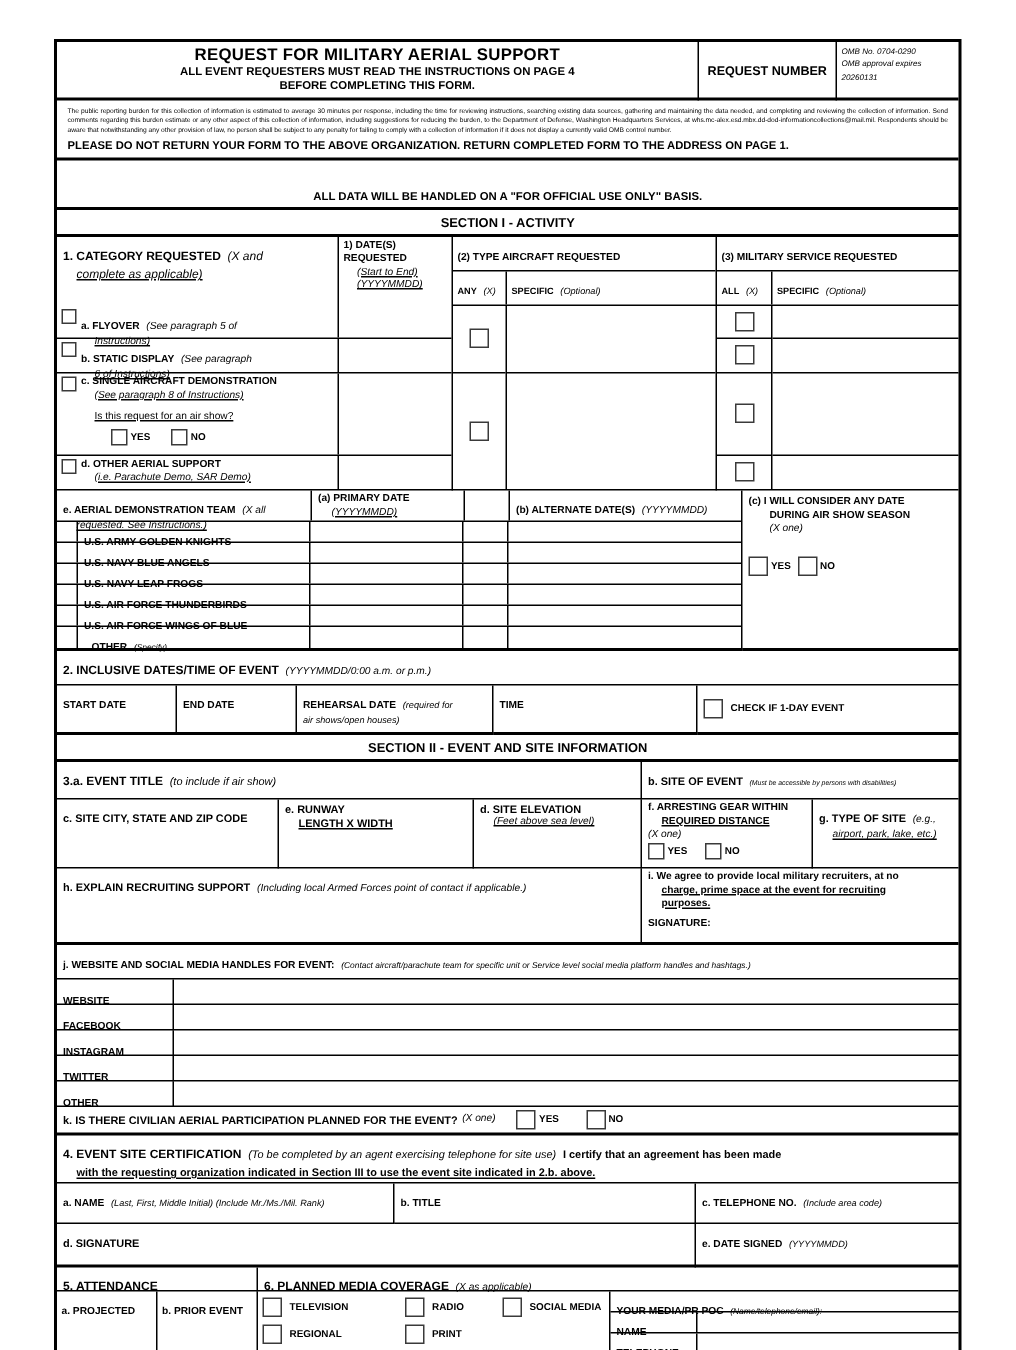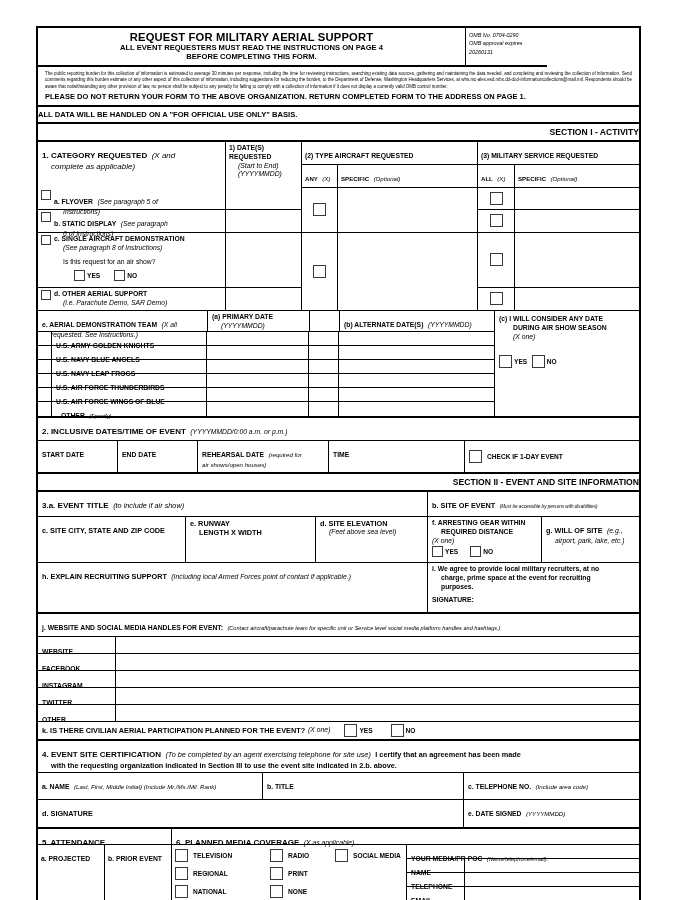--- a/index.html
+++ b/index.html
@@ -40,49 +40,52 @@
   
   .hdr-title { padding: 3px 4px 4px; }
   .hdr-main { font-size: 11.2px; font-weight: bold; letter-spacing: .2px; }
   .hdr-sub { font-size: 7.6px; font-weight: bold; }
   .hdr-reqno { font-size: 8.4px; font-weight: bold; }
   .omb { font-size: 5.4px; font-style: italic; line-height: 1.55; padding: 3px 3px; }
 
   .burden { font-size: 4.45px; line-height: 1.42; padding: 3px 4px 1px 4px; text-align: justify; }
   .please { font-size: 7.5px; font-weight: bold; padding: 1px 4px 3px 4px; }
 
-  .banner { font-size: 7.6px; font-weight: bold; text-align: left; padding: 3px 0; }
-  .section-bar { font-size: 8.6px; font-weight: bold; text-align: right; padding: 3px 0; }
+  .banner { font-size: 7.6px; font-weight: bold; text-align: center; padding: 3px 0; margin-top: 16px; }
+  .section-bar { font-size: 8.6px; font-weight: bold; text-align: center; padding: 3px 0; }
 
   
   .cb {
     display: inline-block;
     width: 11px; height: 11px;
     border: 1.2px solid #3a3a3a;
     background: #fff;
     vertical-align: middle;
   }
   .cb-sm { width: 10px; height: 10px; }
   .cb-lg { width: 13px; height: 13px; }
   .cbwrap { display: inline-flex; align-items: center; gap: 2px; }
   .cblab { font-size: 6.6px; font-weight: bold; }
-  .ind { padding-left: 9px; }
+  .ind { padding-left: 9px; text-decoration: underline; }
   .ind2 { padding-left: 14px; }
 </style>
 </head>
 <body>
 
 <div class="page">
 <div class="form">
 
   <div class="row">
     <div class="cell hdr-title center b2b" style="width:428px;">
       <div class="hdr-main">REQUEST FOR MILITARY AERIAL SUPPORT</div>
       <div class="hdr-sub">ALL EVENT REQUESTERS MUST READ THE INSTRUCTIONS ON PAGE 4</div>
       <div class="hdr-sub">BEFORE COMPLETING THIS FORM.</div>
+    </div>
+    <div class="cell center b2b" style="width:92px; display:flex; align-items:center; justify-content:center;">
+      <span class="hdr-reqno">REQUEST NUMBER</span>
     </div>
     <div class="cell omb b2b nr" style="width:81px;">
       <div>OMB No. 0704-0290</div>
       <div>OMB approval expires</div>
       <div>20260131</div>
     </div>
   </div>
 
   <div class="row">
     <div class="cell nr b2b" style="width:601px;">
@@ -395,21 +398,21 @@
               <span class="cb"></span>
               <span class="cblab">YES</span>
             </span>
         <span class="cbwrap">
               <span class="cb"></span>
               <span class="cblab">NO</span>
             </span>
       </div>
     </div>
     <div class="cell nr" style="width:97px; height:46px; padding:2px 4px;">
-      <span class="f75 t-bold">g. WILL OF SITE</span>
+      <span class="f75 t-bold">g. TYPE OF SITE</span>
       <span class="f7 t-ital">(e.g.,</span>
       <div class="f7 t-ital ind">airport, park, lake, etc.)</div>
     </div>
   </div>
 
   <div class="row">
     <div class="cell b2b" style="width:390px; height:51px; padding:2px 4px;">
       <span class="f75 t-bold">h. EXPLAIN RECRUITING SUPPORT</span>
       <span class="f7 t-ital">(Including local Armed Forces point of contact if applicable.)</span>
     </div>

